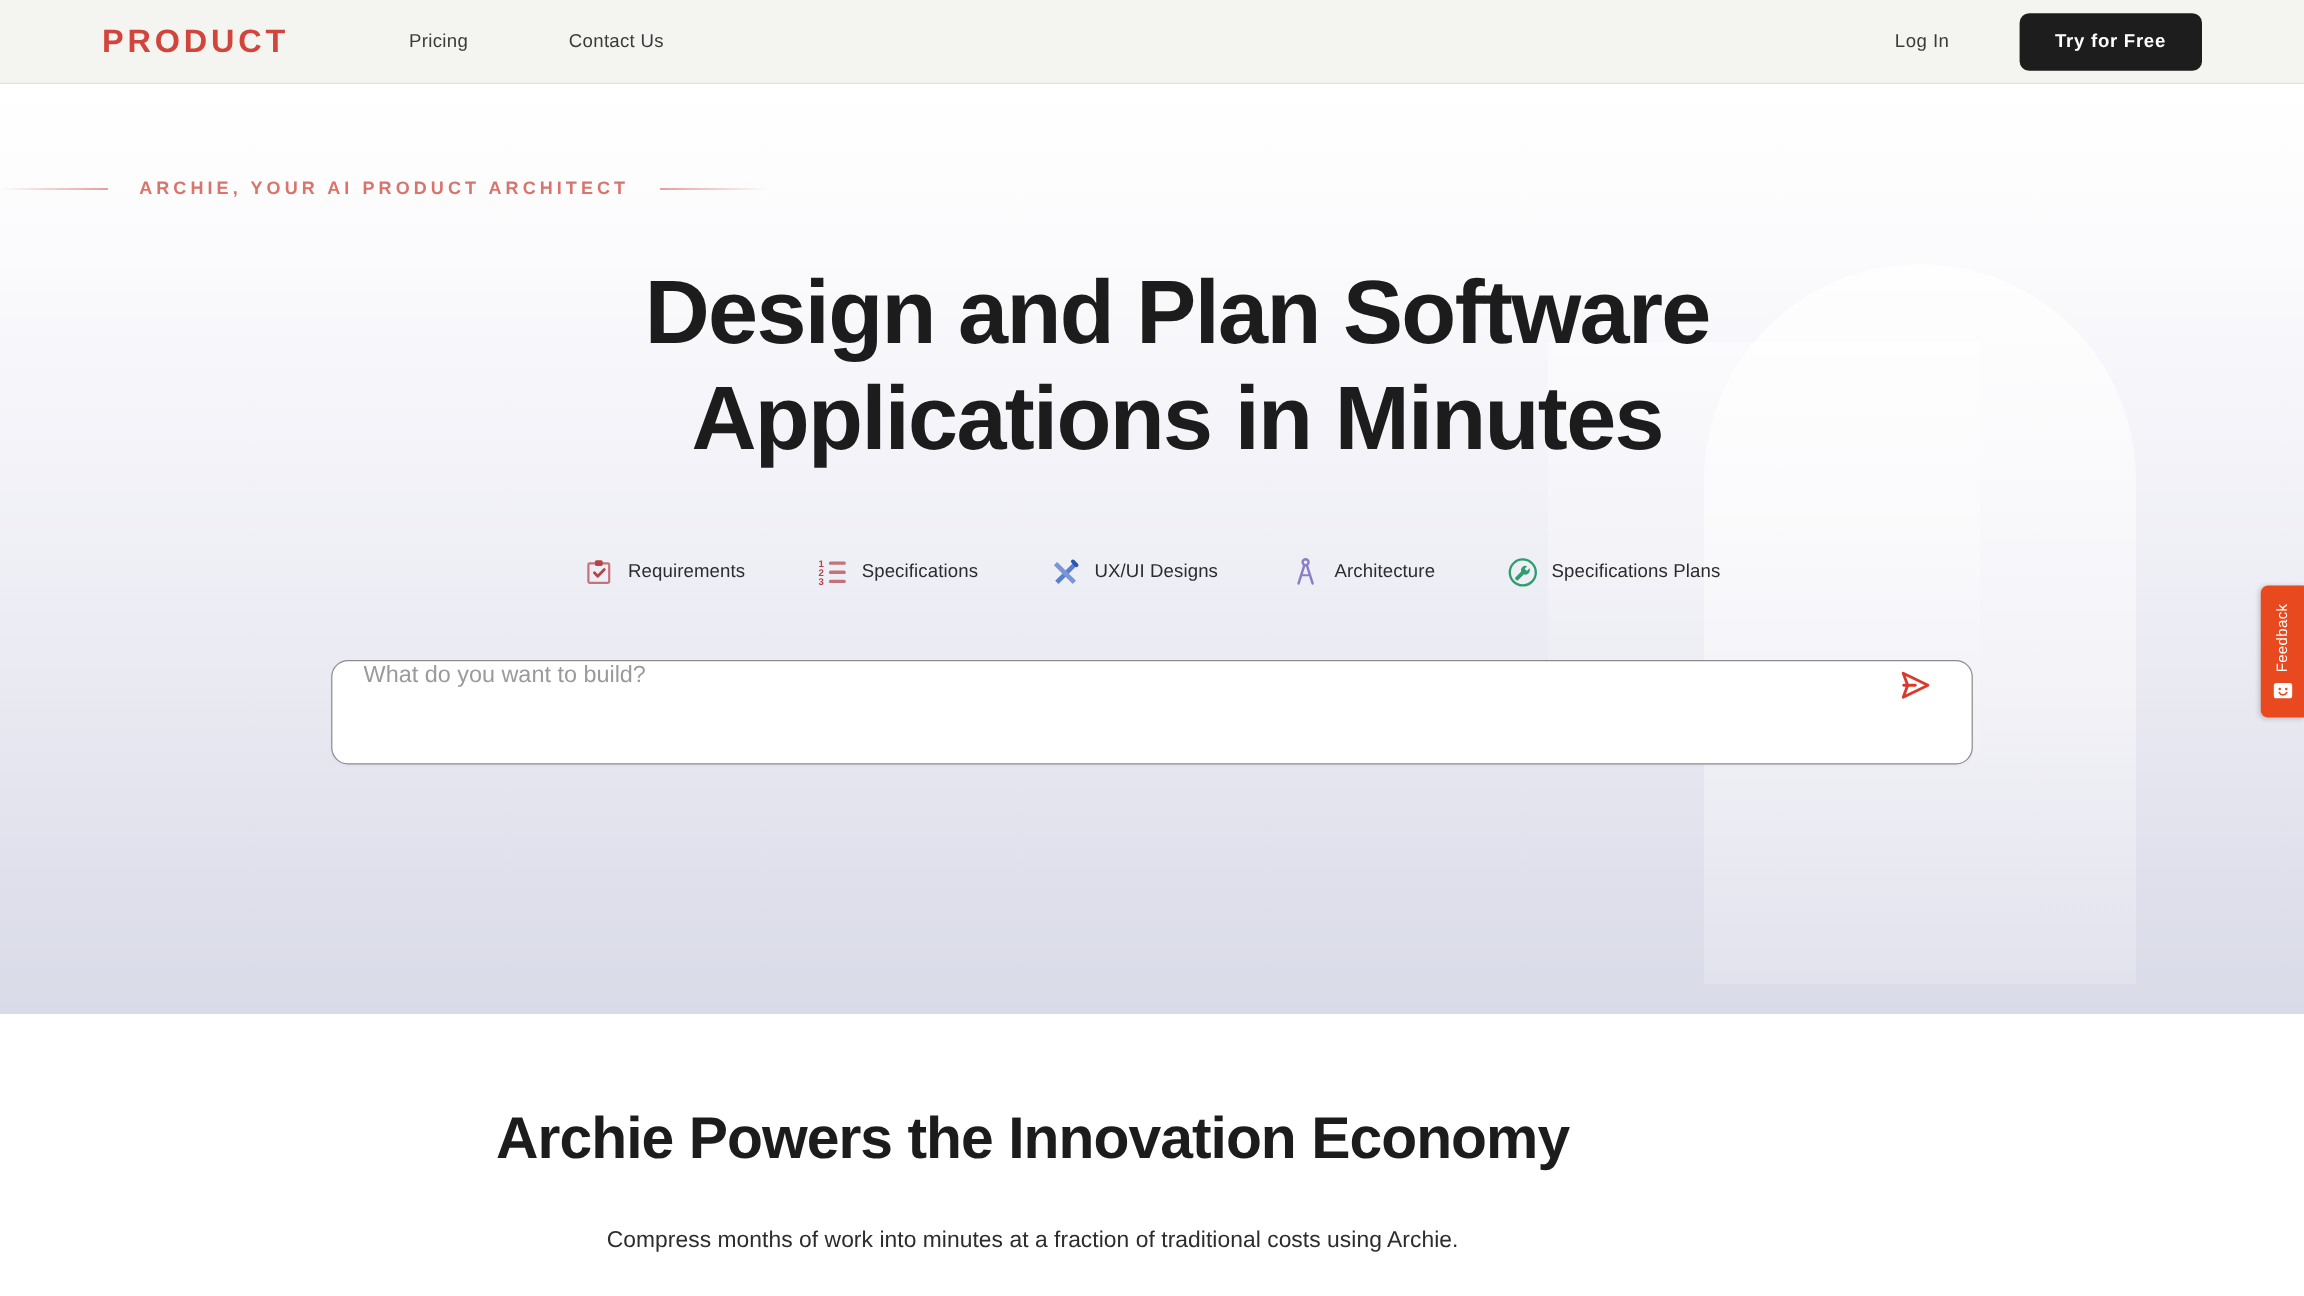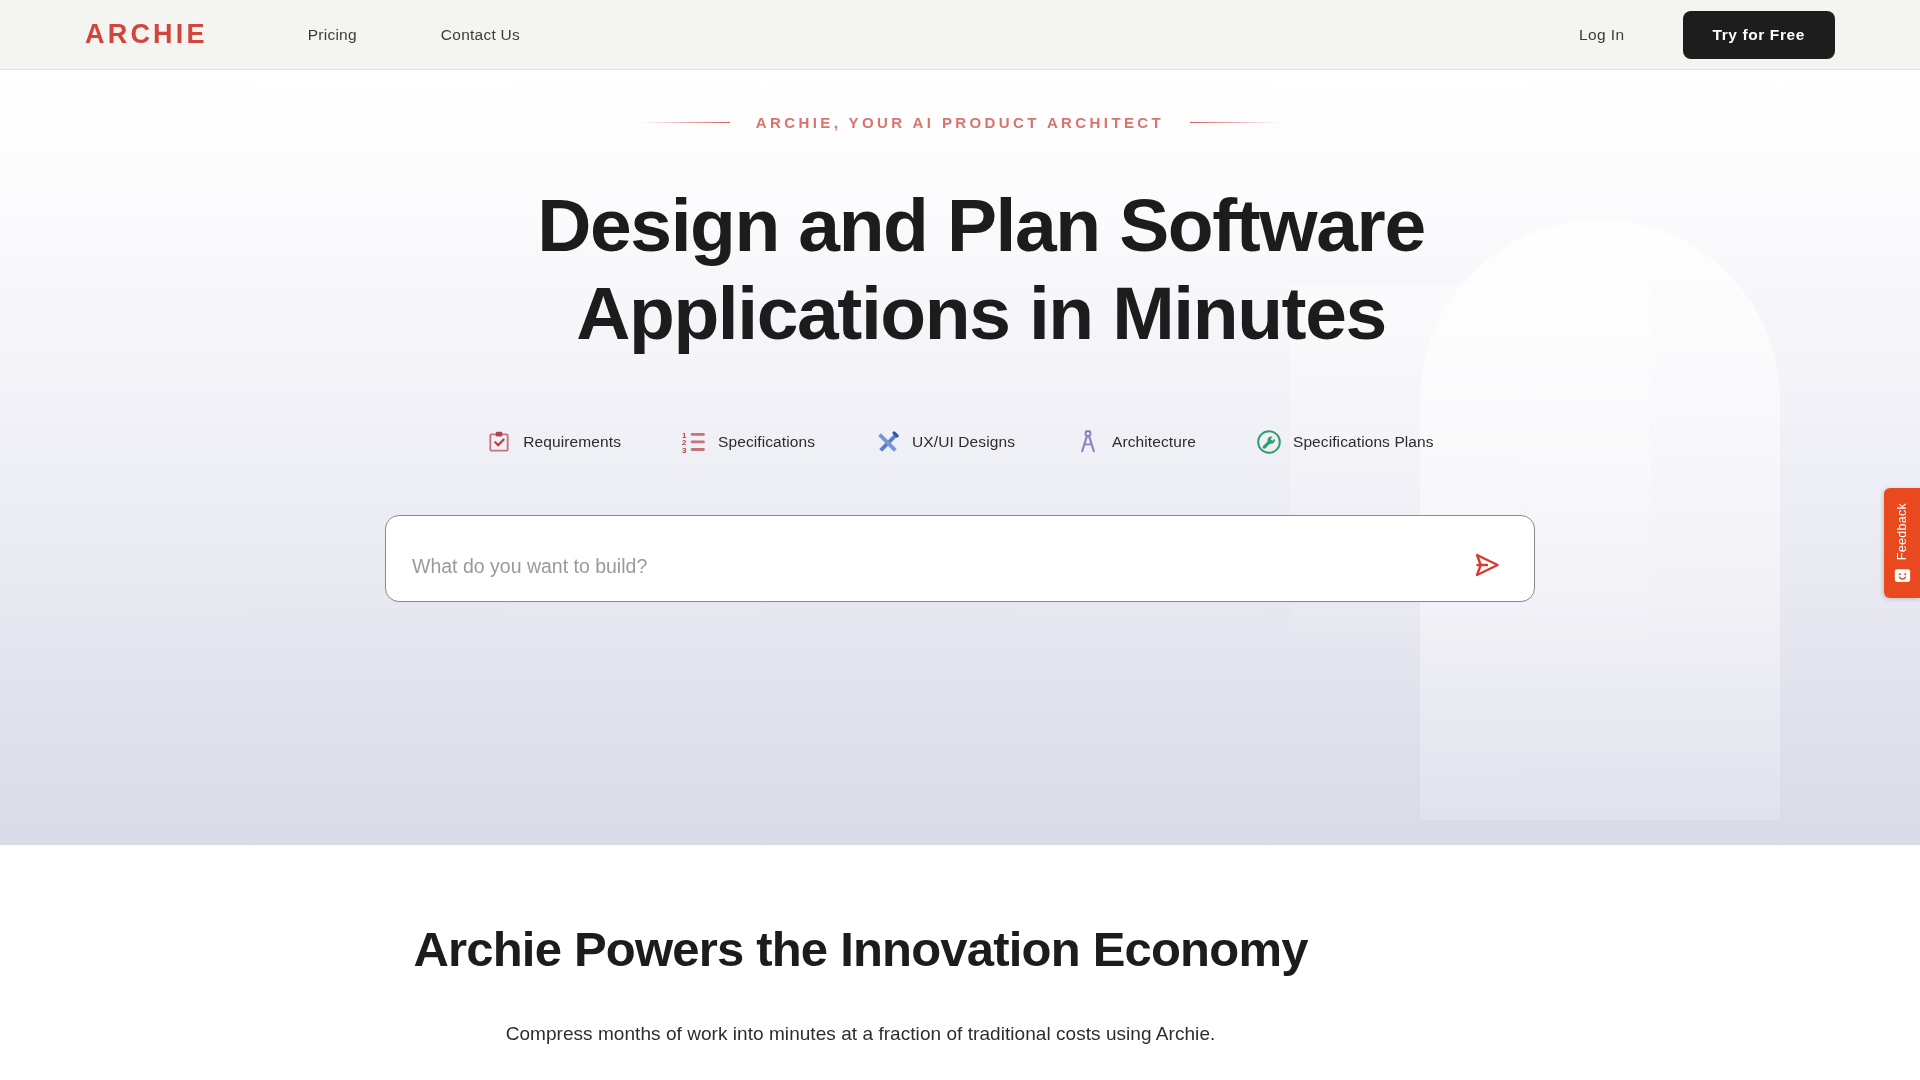--- a/index.html
+++ b/index.html
@@ -109,24 +109,23 @@
 
   .hero-inner {
     position: relative;
     z-index: 5;
     width: 1920px;
     text-align: center;
   }
 
   
   .eyebrow {
-    margin-top: 44px;
-    display: flex;
-    align-items: center;
-    justify-content: center;
+    margin-top: 79px;
+    display: flex;
+    align-items: center;
     gap: 26px;
   }
   .eyebrow-line {
     width: 90px;
     height: 1.5px;
   }
   .eyebrow-line.left  { background: linear-gradient(to right, rgba(209,69,60,0), rgba(209,69,60,0.85)); }
   .eyebrow-line.right { background: linear-gradient(to left,  rgba(209,69,60,0), rgba(209,69,60,0.85)); }
   .eyebrow-text {
     font-size: 15px;
@@ -169,28 +168,28 @@
     white-space: nowrap;
   }
 
   
   .prompt-wrap {
     margin-top: 60px;
     display: flex;
     justify-content: center;
   }
   .prompt-box {
-    width: 1150px;
+    width: 1368px;
     height: 87px;
     background: #ffffff;
     border: 1.4px solid #8c8c8c;
     border-radius: 14px;
     display: flex;
-    align-items: center;
-    padding: 16px 26px 0 22px;
+    align-items: flex-start;
+    padding: 0 26px 0 22px;
     box-shadow: 0 1px 2px rgba(0,0,0,0.03);
   }
   .prompt-input {
     flex: 1;
     border: none;
     outline: none;
     background: transparent;
     font-size: 19.5px;
     color: #1c1c1c;
     font-family: "Liberation Sans", sans-serif;
@@ -253,21 +252,21 @@
     margin-top: 46px;
     font-size: 19px;
     color: #2d2d2d;
     letter-spacing: 0.05px;
   }
 </style>
 </head>
 <body>
 
 <div class="header">
-  <div class="logo">ARCHIE</div>
+  <div class="logo">PRODUCT</div>
 
   <nav class="nav">
     <span class="nav-link">Pricing</span>
     <span class="nav-link">Contact Us</span>
   </nav>
 
   <div class="header-right">
     <span class="login-link">Log In</span>
     <button class="cta-btn">Try for Free</button>
   </div>

